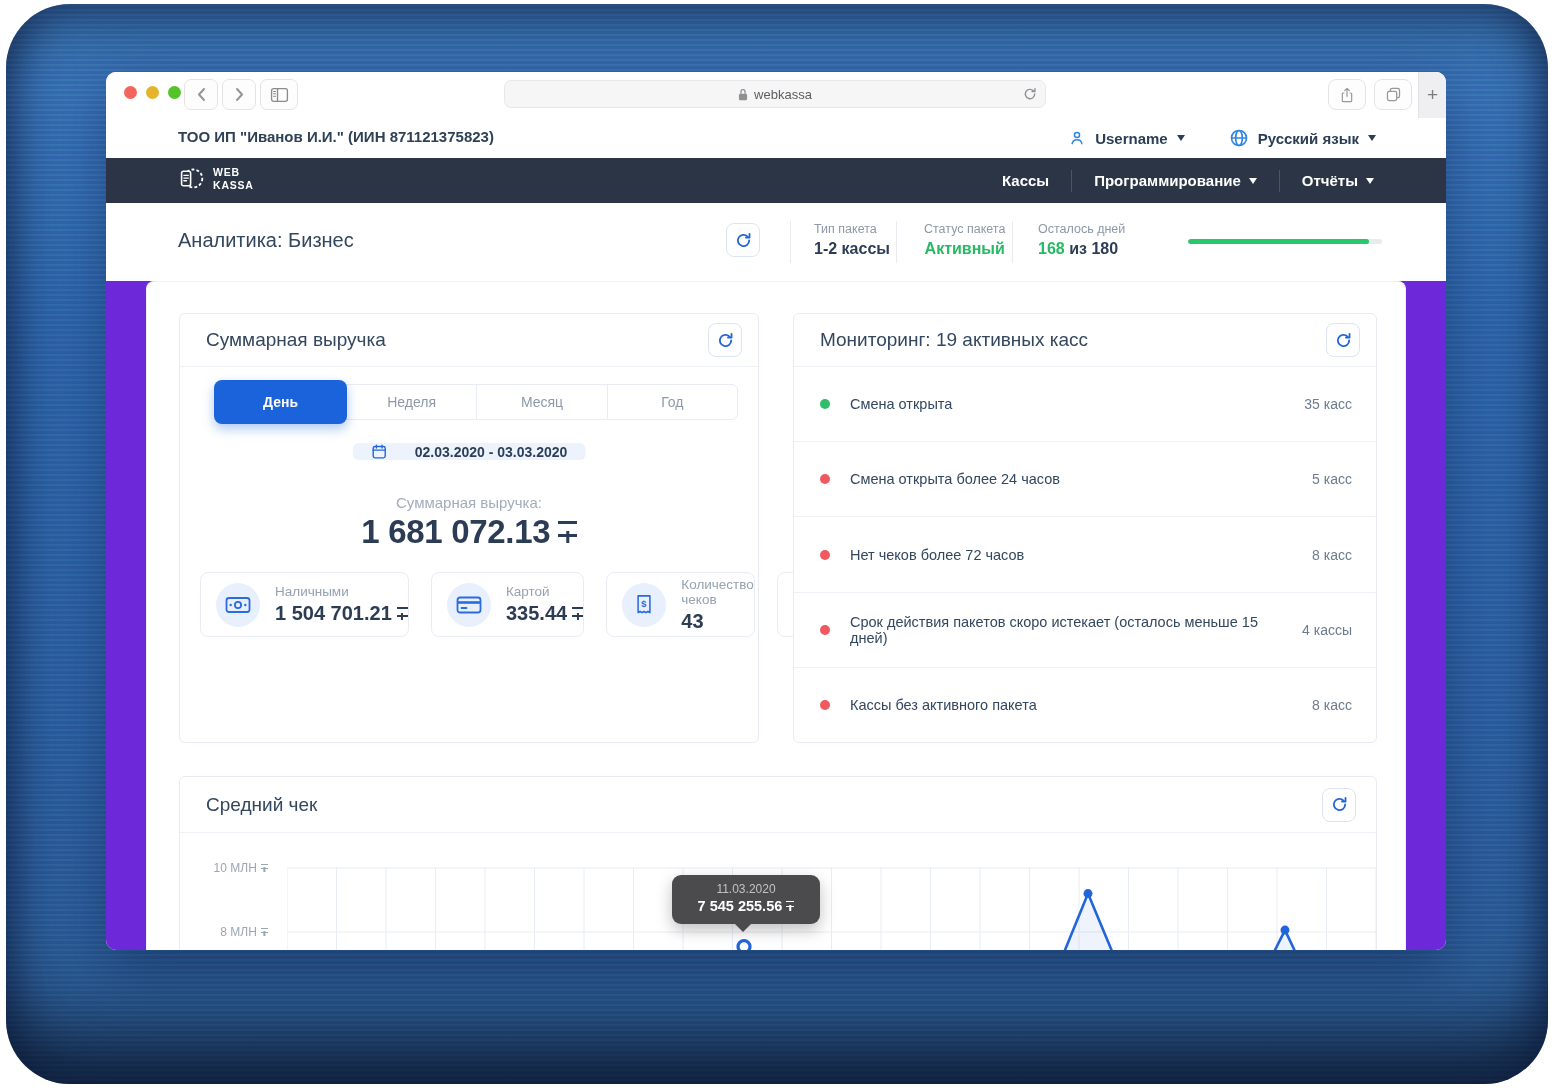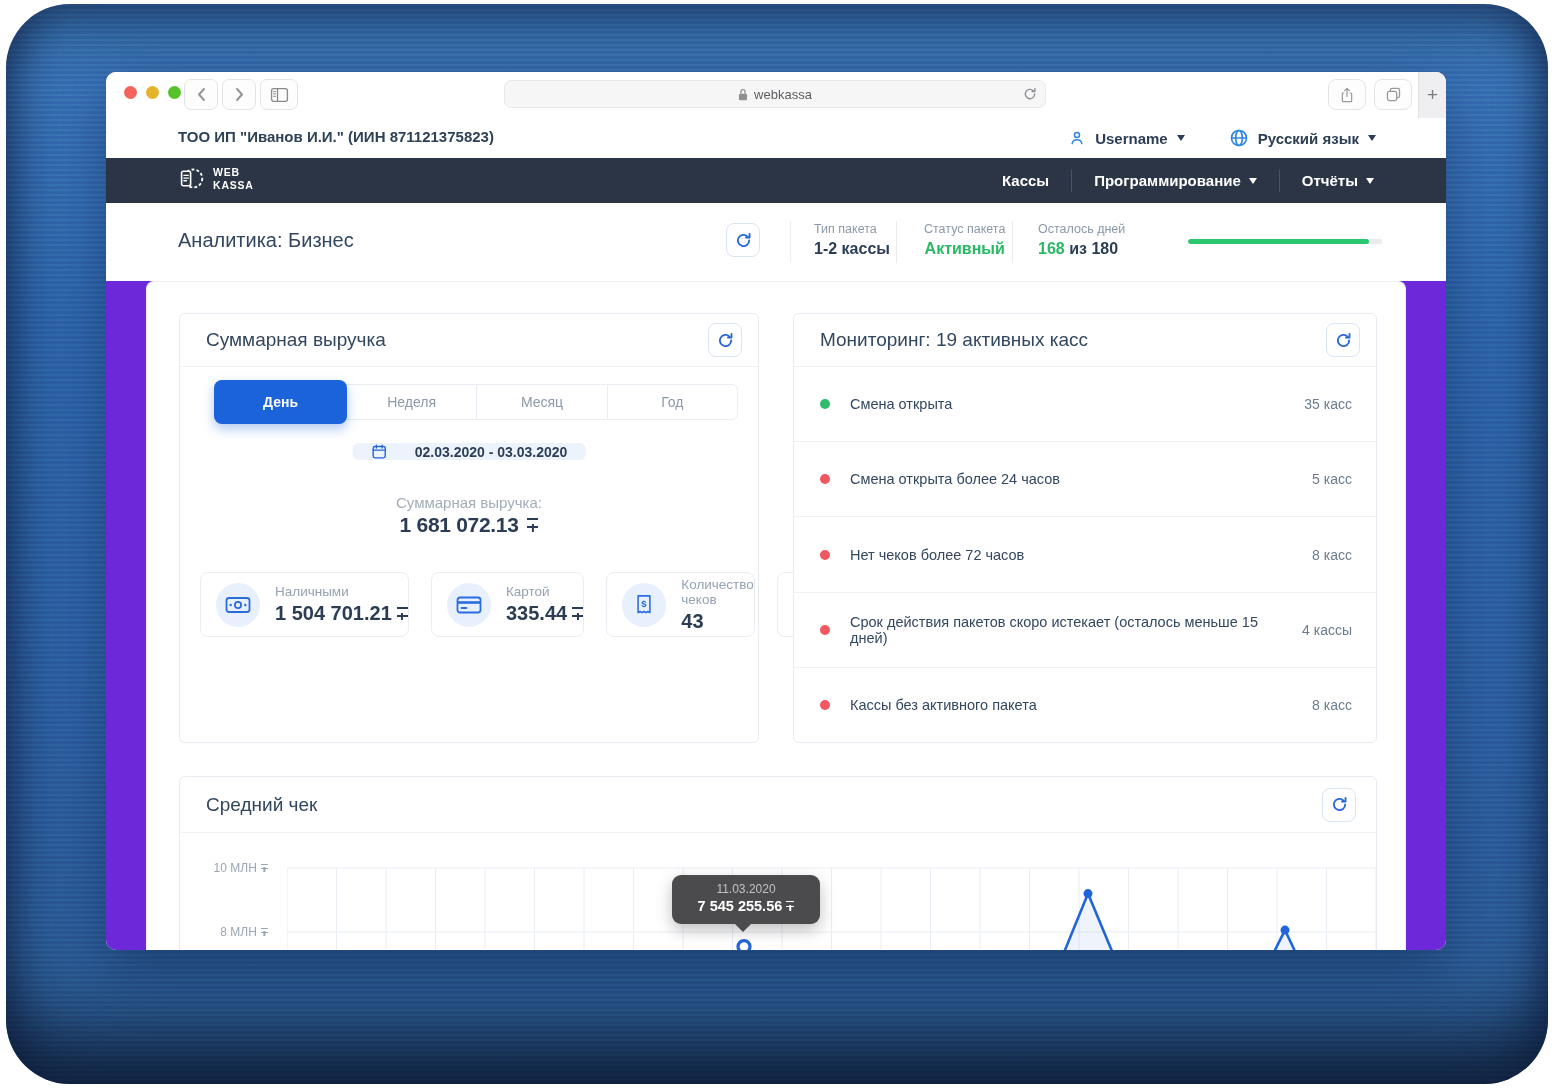--- a/index.html
+++ b/index.html
@@ -76,21 +76,21 @@
   .revenue-card { left:32px; top:31px; width:580px; height:430px; }
   .tabs { position:absolute; left:22px; top:66px; width:536px; height:44px; display:flex; align-items:center; }
   .tab { flex:1; height:36px; background:#fff; border:1px solid #e9edf3; display:flex; align-items:center; justify-content:center;
     font-size:14px; color:#8e99a8; margin-left:-1px; cursor:pointer; }
   .tab:nth-child(2){ border-radius:0; } .tab:last-child{ border-radius:0 6px 6px 0; }
   .tab.active { flex:0 0 133px; height:44px; background:#1b63da; color:#fff; font-weight:700; border:none; border-radius:8px;
     box-shadow:0 5px 12px rgba(27,99,218,.35); margin-left:12px; z-index:2; }
   .date-pill { position:absolute; left:50%; top:129px; transform:translateX(-50%); background:#edf3fd; border-radius:6px;
     padding:0 18px; display:flex; align-items:center; gap:27px; font-size:14px; font-weight:700; color:#2c3e56; cursor:pointer; white-space:nowrap; }
   .total-label { position:absolute; left:0; top:180px; width:100%; text-align:center; font-size:15px; color:#a2adb9; }
-  .big-number { position:absolute; left:0; top:199px; width:100%; text-align:right; font-size:21px; font-weight:800;
+  .big-number { position:absolute; left:0; top:199px; width:100%; text-align:right; font-size:33px; font-weight:800;
     color:#2b3c54; letter-spacing:-.3px; display:flex; justify-content:center; align-items:center; gap:8px; }
   .stats { position:absolute; left:20px; top:258px; width:540px; display:grid; grid-template-columns:1fr 1fr 1fr 1fr; gap:22px; }
   .stat-box { height:65px; border:1px solid #e9edf3; border-radius:8px; display:flex; align-items:center; padding-left:15px; gap:15px; }
   .stat-circle { width:44px; height:44px; border-radius:50%; background:#e8f0fd; display:flex; align-items:center; justify-content:center; flex:none; }
   .stat-lbl { font-size:13.5px; color:#96a2b1; margin-bottom:3px; }
   .stat-val { font-size:20px; font-weight:700; color:#2b3c54; display:flex; align-items:center; gap:5px; white-space:nowrap; }
   .pct { color:#2b6be0; font-size:19px; font-weight:700; }
 
   .monitoring-card { left:646px; top:31px; width:584px; height:430px; display:flex; flex-direction:column; }
   .mon-rows { flex:1; display:flex; flex-direction:column; }

